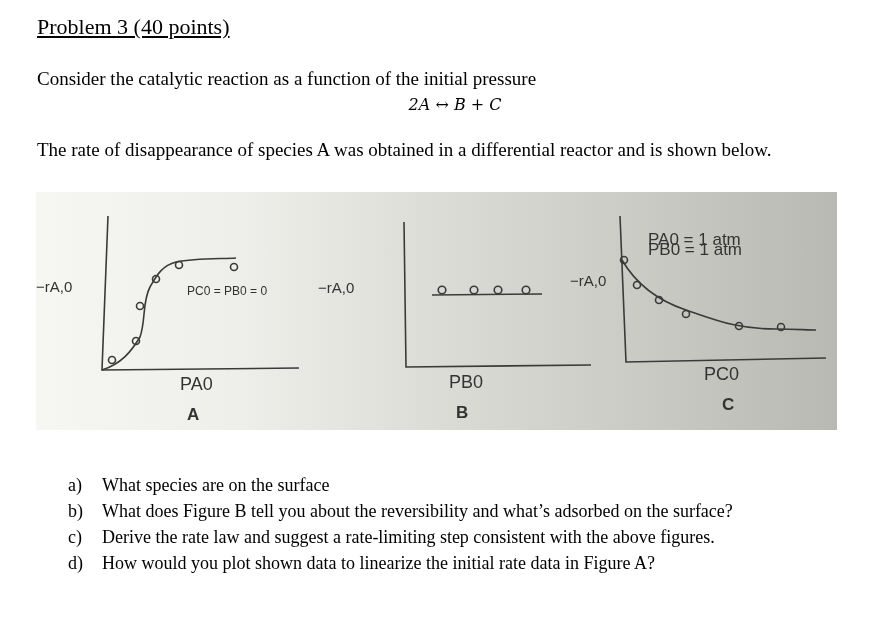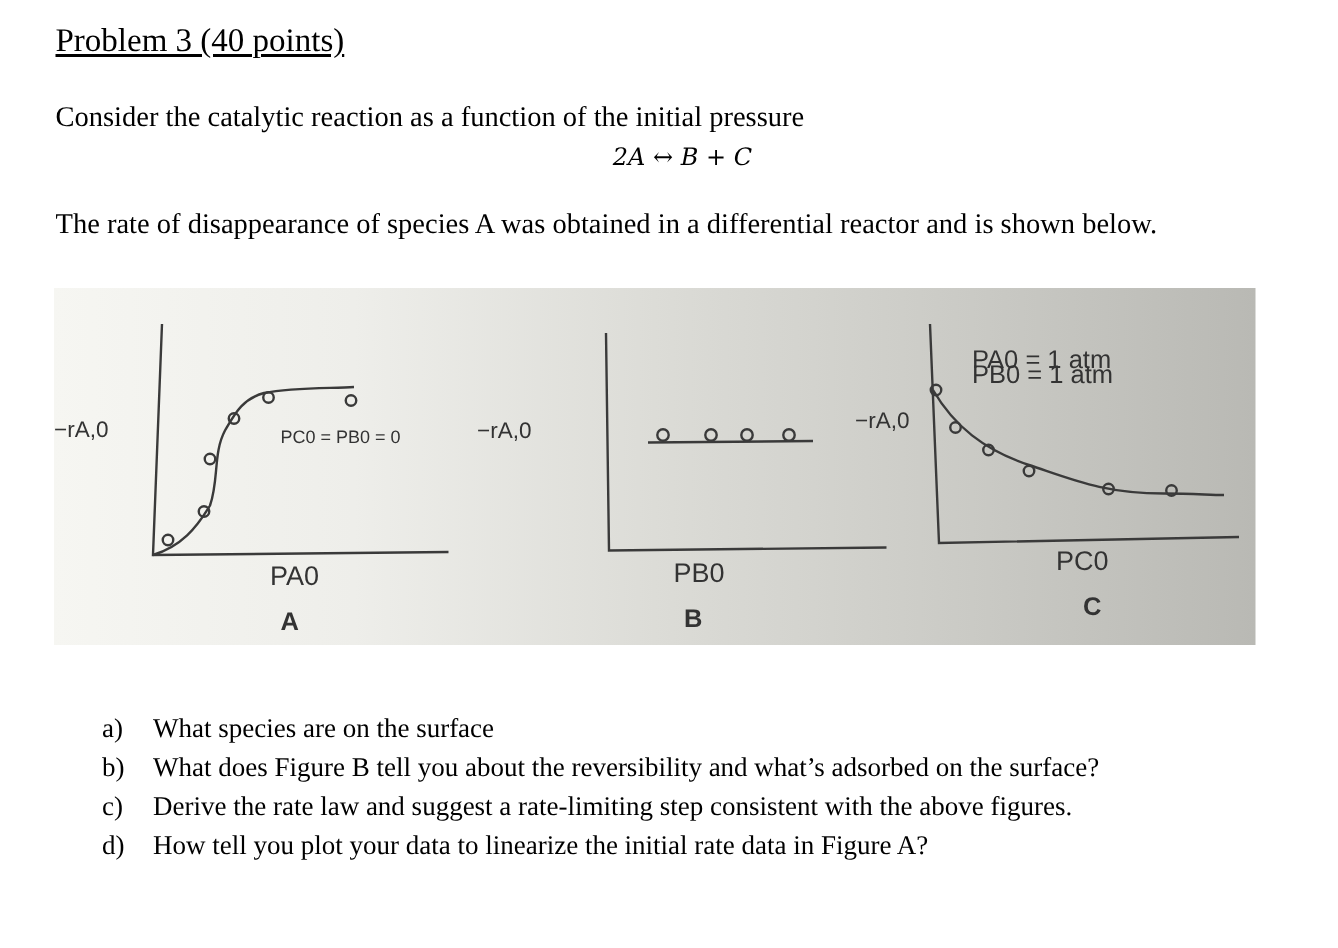--- a/index.html
+++ b/index.html
@@ -88,15 +88,15 @@
   <div class="q">
     <span class="k">b)</span>
     <span>What does Figure B tell you about the reversibility and what’s adsorbed on the surface?</span>
   </div>
   <div class="q">
     <span class="k">c)</span>
     <span>Derive the rate law and suggest a rate-limiting step consistent with the above figures.</span>
   </div>
   <div class="q">
     <span class="k">d)</span>
-    <span>How tell you plot your data to linearize the initial rate data in Figure A?</span>
+    <span>How would you plot shown data to linearize the initial rate data in Figure A?</span>
   </div>
 </div>
 
 </body></html>

